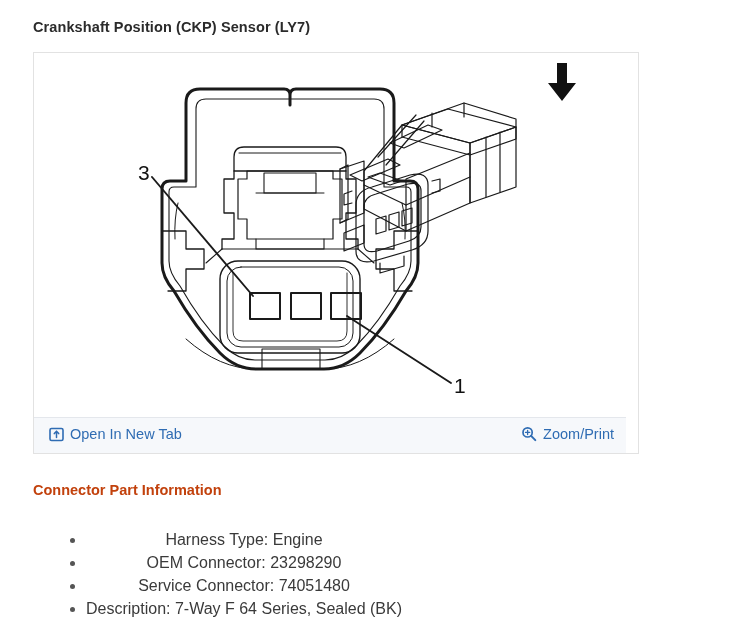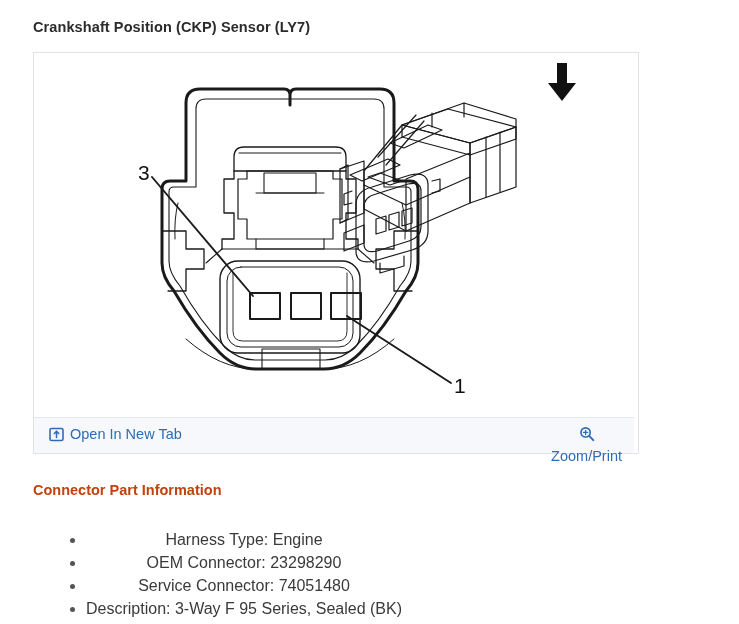--- a/index.html
+++ b/index.html
@@ -58,42 +58,42 @@
   .figure-svg {
     position: absolute;
     left: 0;
     top: 0;
   }
 
   
   .viewer-toolbar {
     position: absolute;
     left: 0;
-    right: 4px;
+    right: 12px;
     bottom: 0;
     height: 36px;
     background: #f6f8fb;
     border-top: 1px solid #e4e7ec;
     box-sizing: border-box;
   }
 
   .tool-link {
     position: absolute;
     top: 8px;
     display: flex;
     align-items: center;
     gap: 6px;
     color: #2f6cb3;
     font-size: 14.5px;
     text-decoration: none;
     cursor: pointer;
     white-space: nowrap;
   }
   .tool-link.left { left: 14px; }
-  .tool-link.right { right: 12px; flex-direction: column; }
+  .tool-link.right { right: 12px; }
 
   .tool-icon {
     display: inline-flex;
     width: 16px;
     height: 16px;
     align-items: center;
     justify-content: center;
     flex: 0 0 auto;
   }
 
@@ -326,16 +326,16 @@
 
     </div>
   </div>
 
   <div class="info-title">Connector Part Information</div>
 
   <ul class="info-list">
     <li>Harness Type: Engine</li>
     <li>OEM Connector: 23298290</li>
     <li>Service Connector: 74051480</li>
-    <li>Description: 3-Way F 95 Series, Sealed (BK)</li>
+    <li>Description: 7-Way F 64 Series, Sealed (BK)</li>
   </ul>
 
 </div>
 
 </body></html>

